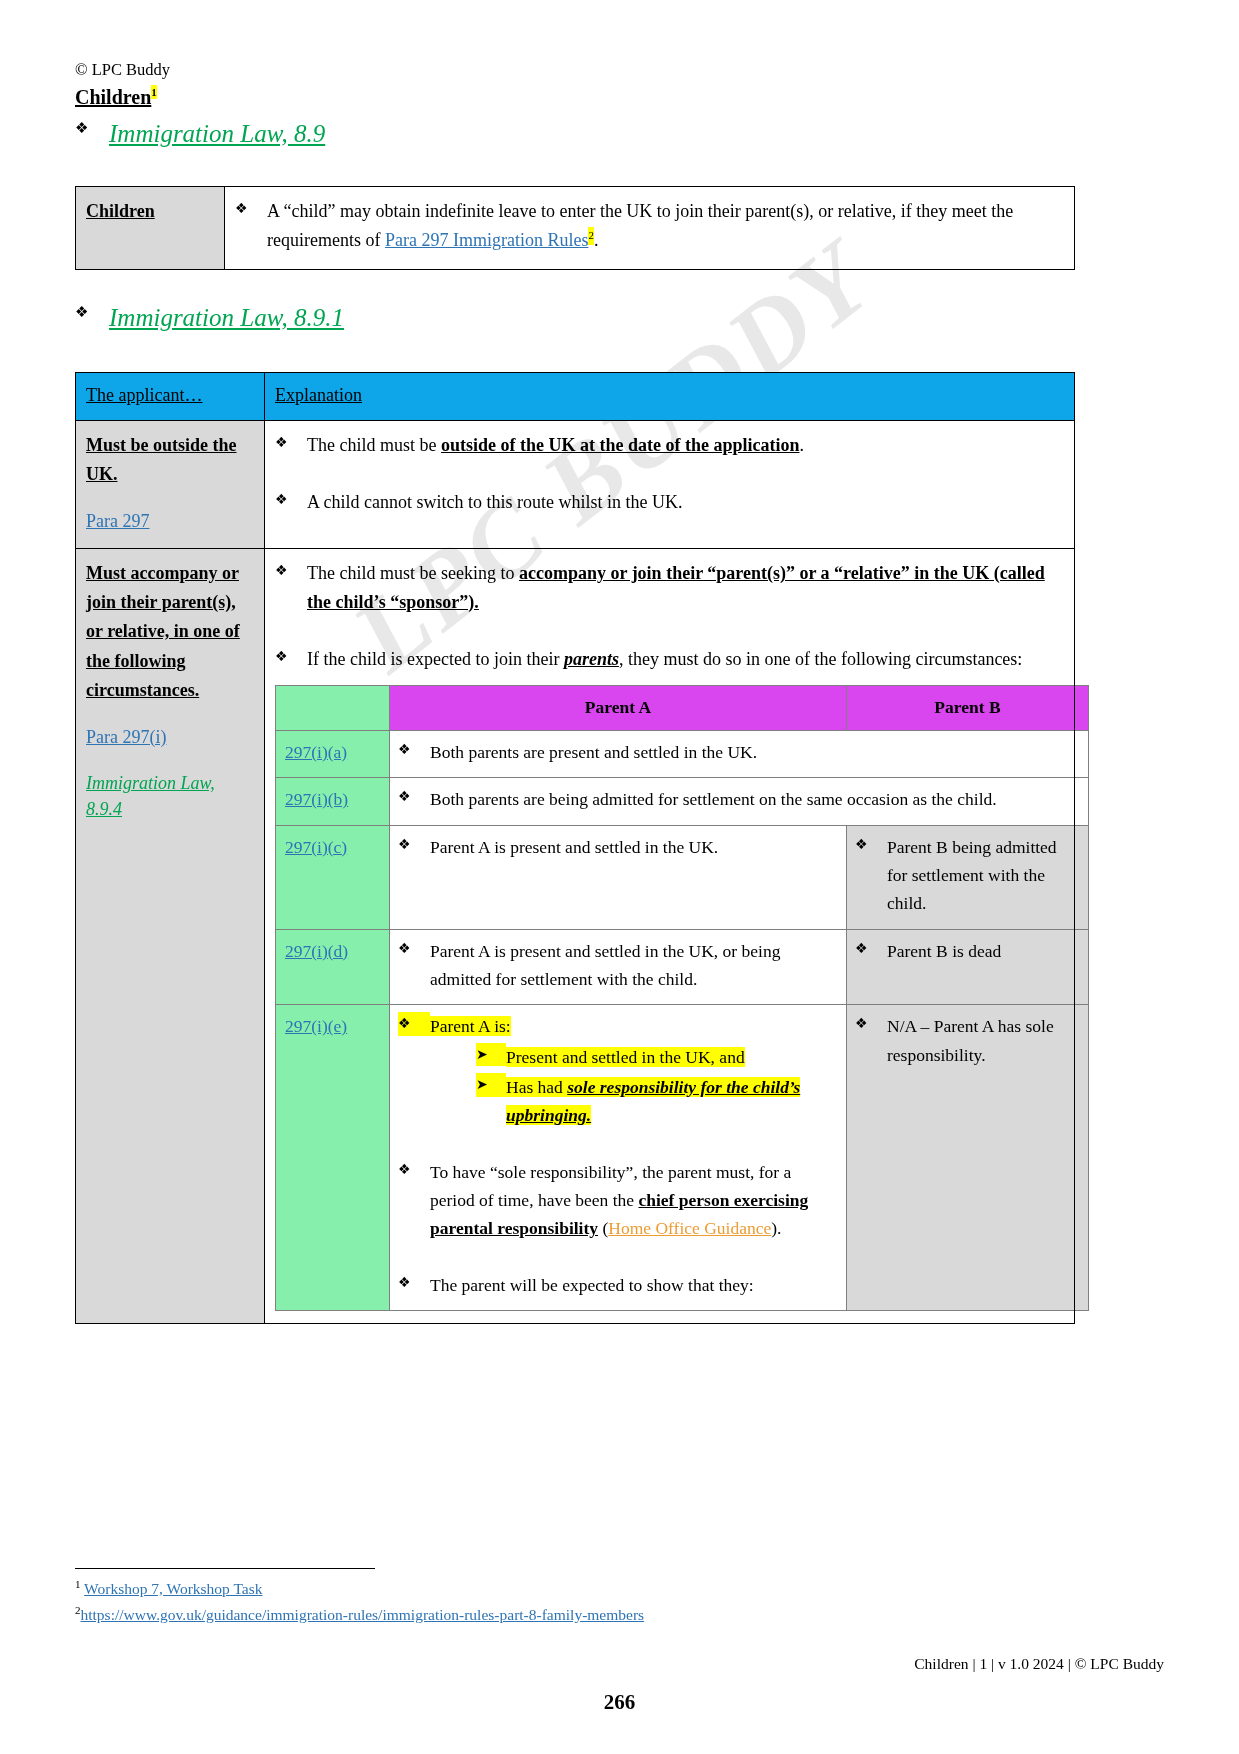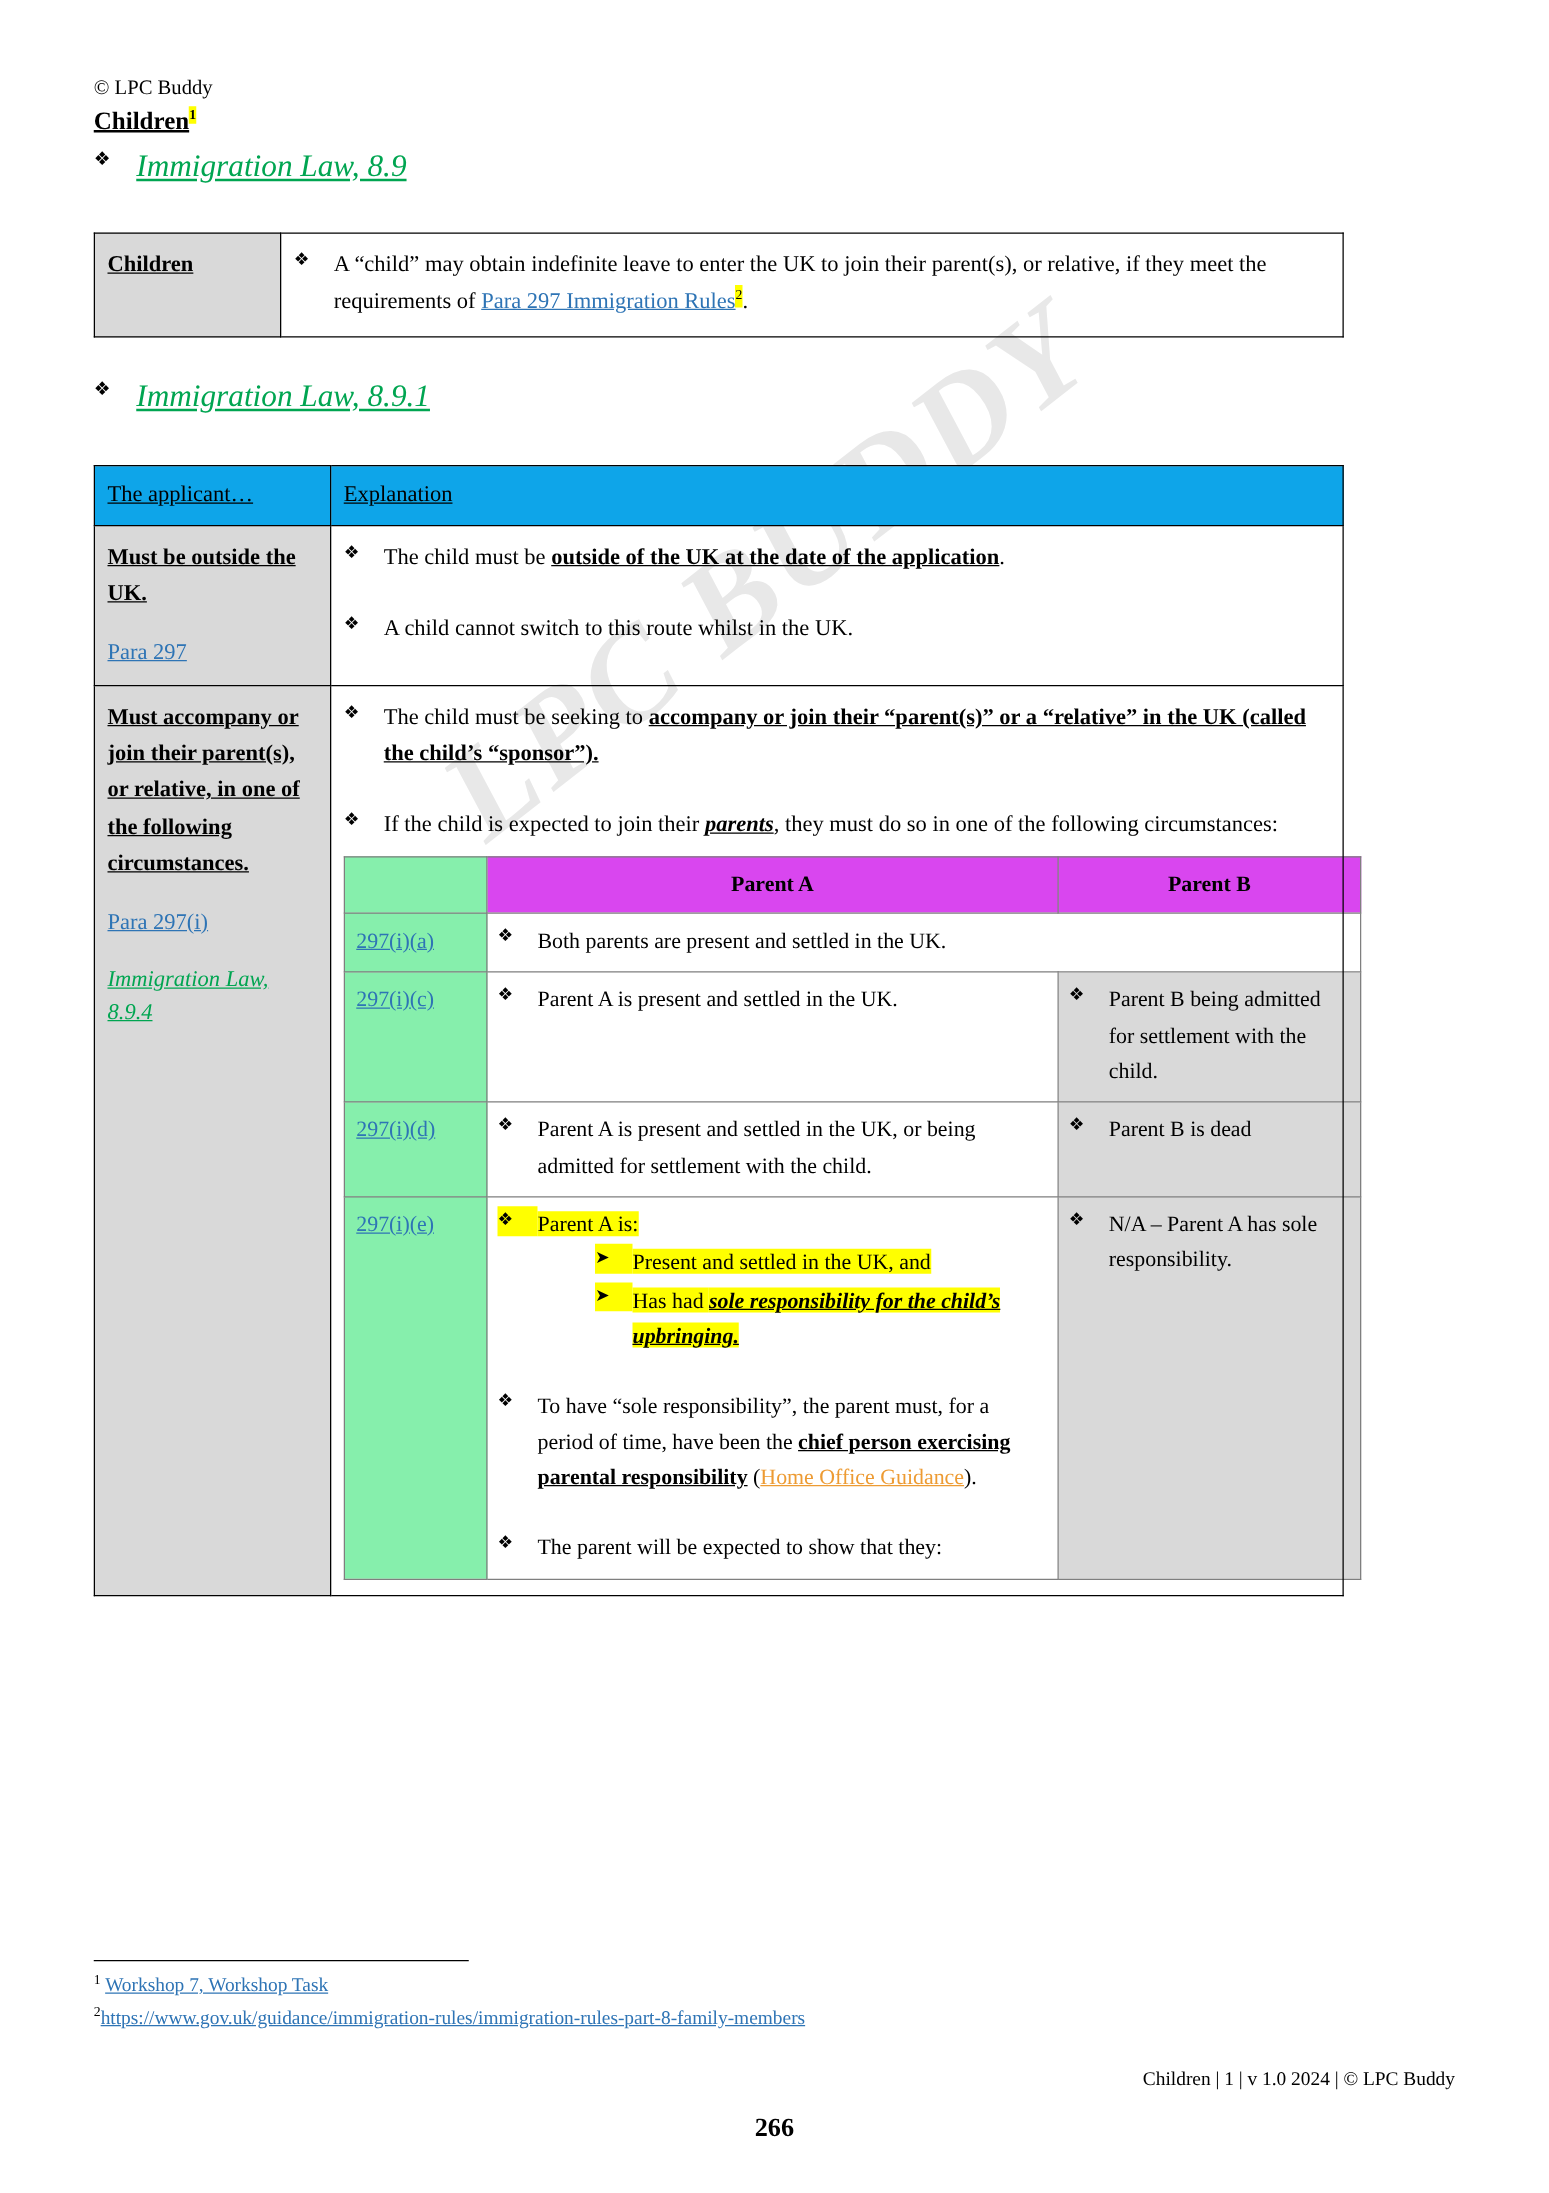--- a/index.html
+++ b/index.html
@@ -329,20 +329,29 @@
             <tr>
               <td class="code"><span class="bluelink">297(i)(a)</span></td>
               <td colspan="2">
                 <div class="b">
                   <span class="mk">❖</span>
                   <span class="tx">Both parents are present and settled in the UK.</span>
                 </div>
               </td>
             </tr>
 
+            <tr>
+              <td class="code"><span class="bluelink">297(i)(b)</span></td>
+              <td colspan="2">
+                <div class="b">
+                  <span class="mk">❖</span>
+                  <span class="tx">Both parents are being admitted for settlement on the same occasion as the child.</span>
+                </div>
+              </td>
+            </tr>
 
             <tr>
               <td class="code"><span class="bluelink">297(i)(c)</span></td>
               <td>
                 <div class="b">
                   <span class="mk">❖</span>
                   <span class="tx">Parent A is present and settled in the UK.</span>
                 </div>
               </td>
               <td class="pb-shade">

